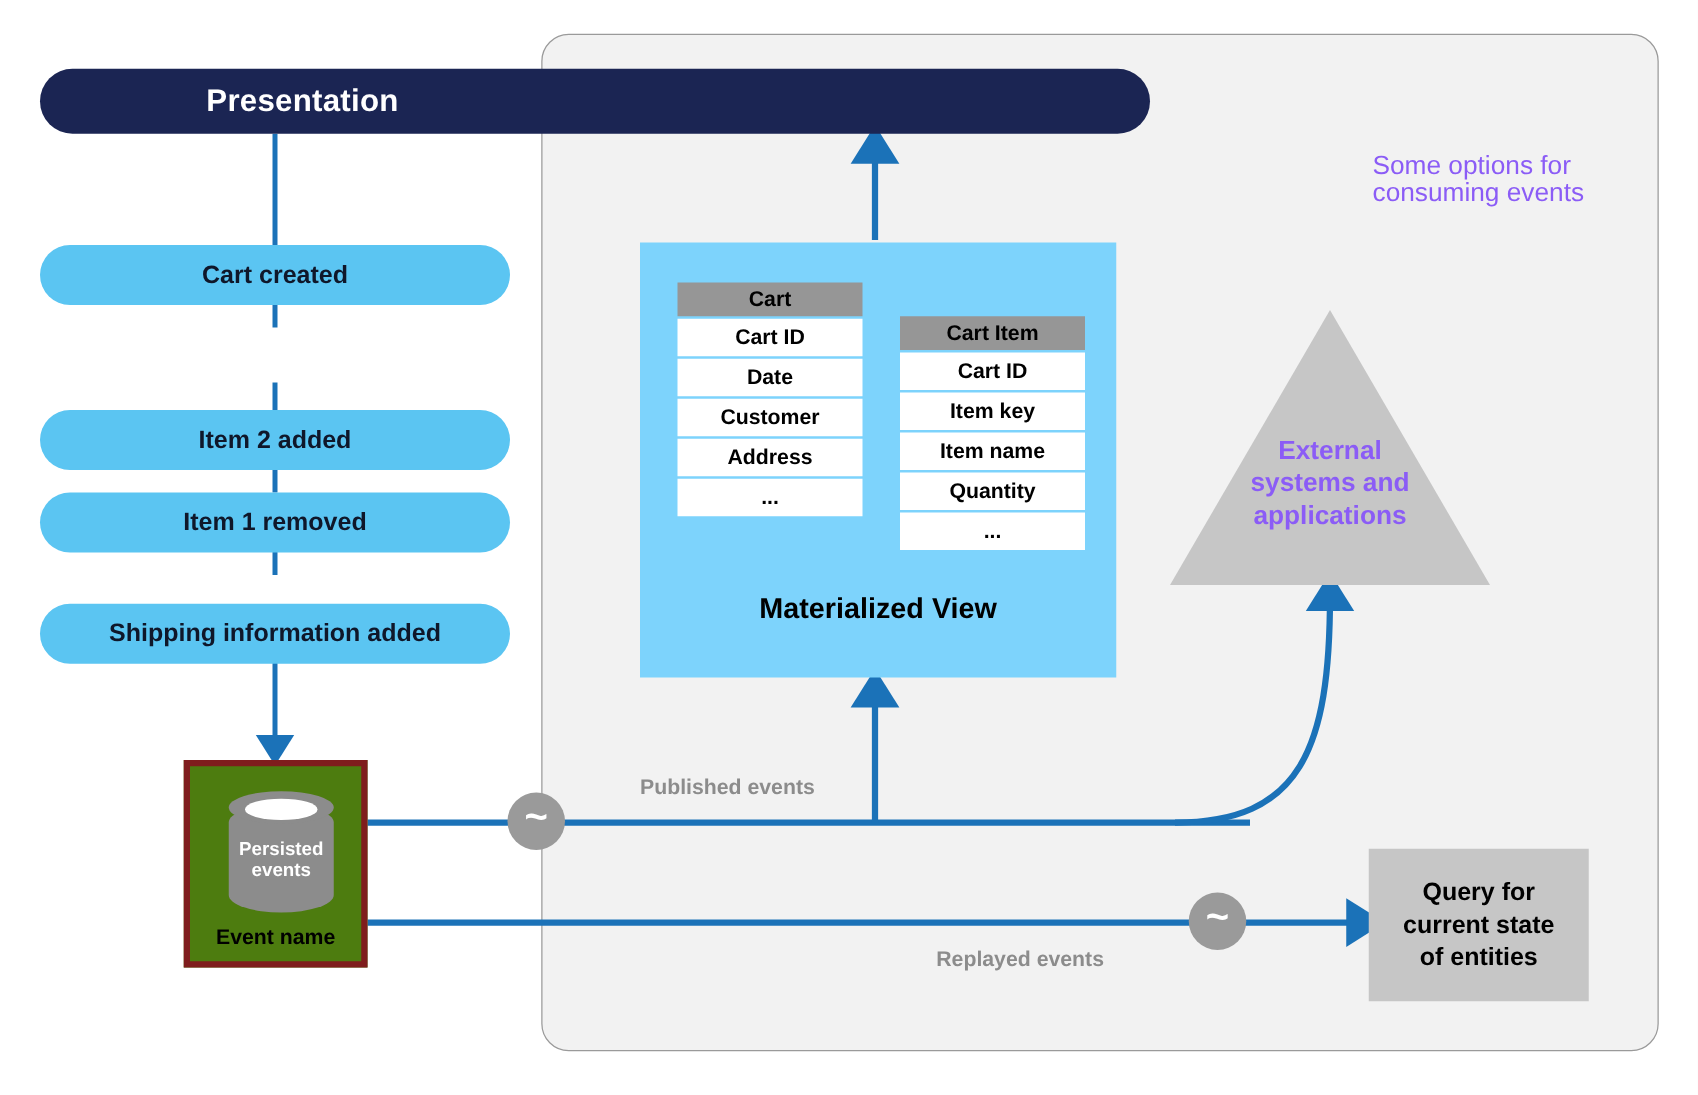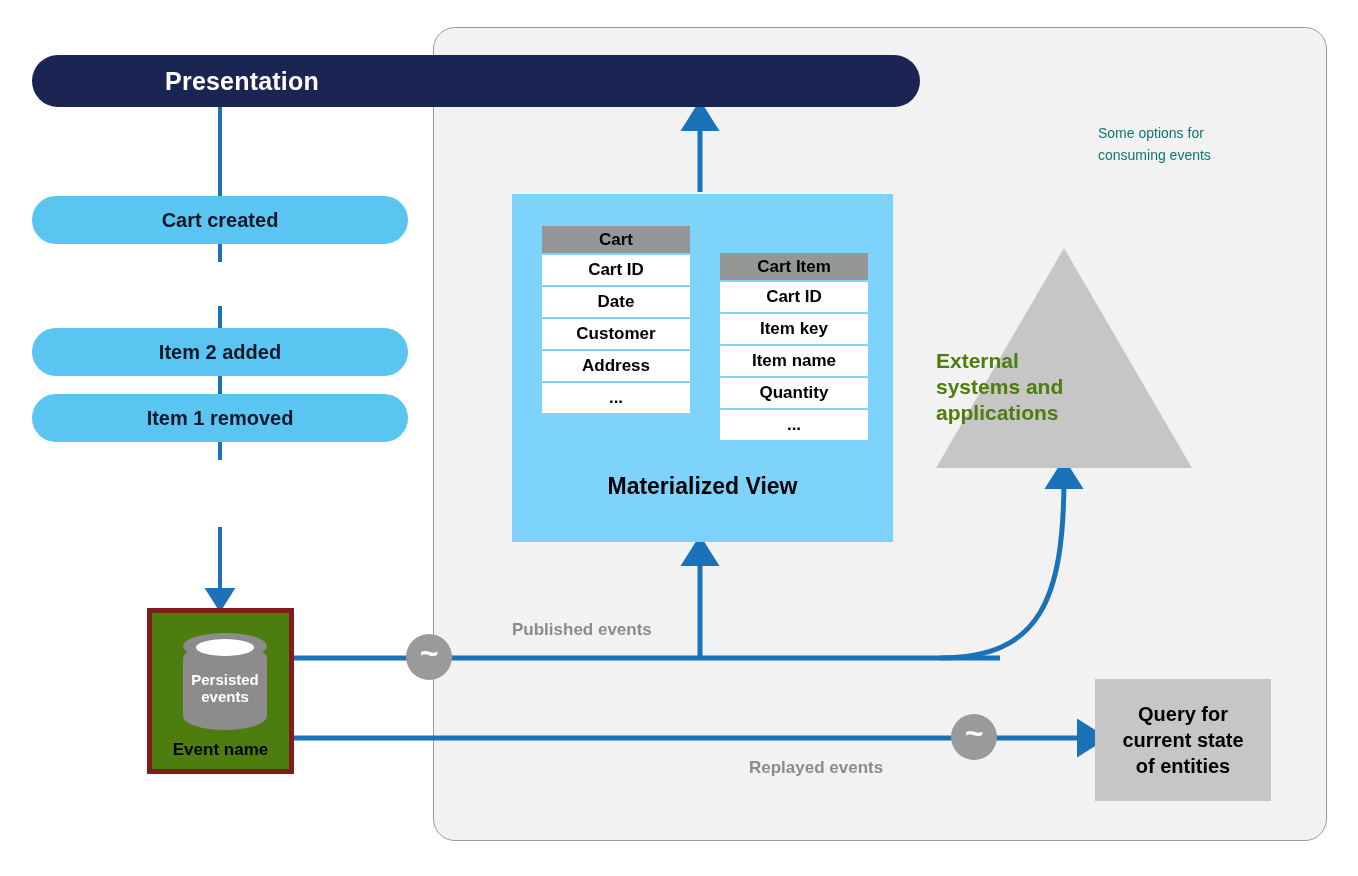--- a/index.html
+++ b/index.html
@@ -180,24 +180,24 @@
     left: 0; top: 0;
     width: 0; height: 0;
     border-left: 128px solid transparent;
     border-right: 128px solid transparent;
     border-bottom: 220px solid #c6c6c6;
   }
   #triangle-label {
     position: absolute;
     left: 0; right: 0;
     top: 100px;
-    text-align: left;
+    text-align: center;
     font-size: 21px;
     font-weight: bold;
-    color: #4d7c0f;
+    color: #8b5cf6;
     line-height: 26px;
   }
 
   
   #query-box {
     left: 1095px;
     top: 679px;
     width: 176px;
     height: 122px;
     background: #c6c6c6;
@@ -240,22 +240,22 @@
     margin-left: 12px;
   }
   #label-published { left: 500px; top: 620px; }
   #label-replayed  { left: 737px; top: 758px; }
 
   
   #note-consuming {
     left: 1098px;
     top: 122px;
     width: 190px;
-    font-size: 14px;
-    color: #0f766e;
+    font-size: 21px;
+    color: #8b5cf6;
     line-height: 22px;
   }
 
   #wires { left: 0; top: 0; width: 1358px; height: 876px; pointer-events: none; }
 </style>
 </head>
 <body>
 
 <div id="stage">
 
@@ -294,20 +294,23 @@
   </div>
 
   <div class="abs event-pill" style="top:196px">
     <span>Cart created</span>
   </div>
   <div class="abs event-pill" style="top:328px">
     <span>Item 2 added</span>
   </div>
   <div class="abs event-pill" style="top:394px">
     <span>Item 1 removed</span>
+  </div>
+  <div class="abs event-pill" style="top:483px">
+    <span>Shipping information added</span>
   </div>
 
   <div class="abs" id="event-store-box">
     <div id="cylinder">
       <div id="cyl-body"></div>
       <div id="cyl-top"></div>
       <div id="cyl-hole"></div>
       <div id="cyl-text">
         <div>Persisted</div>
         <div>events</div>

